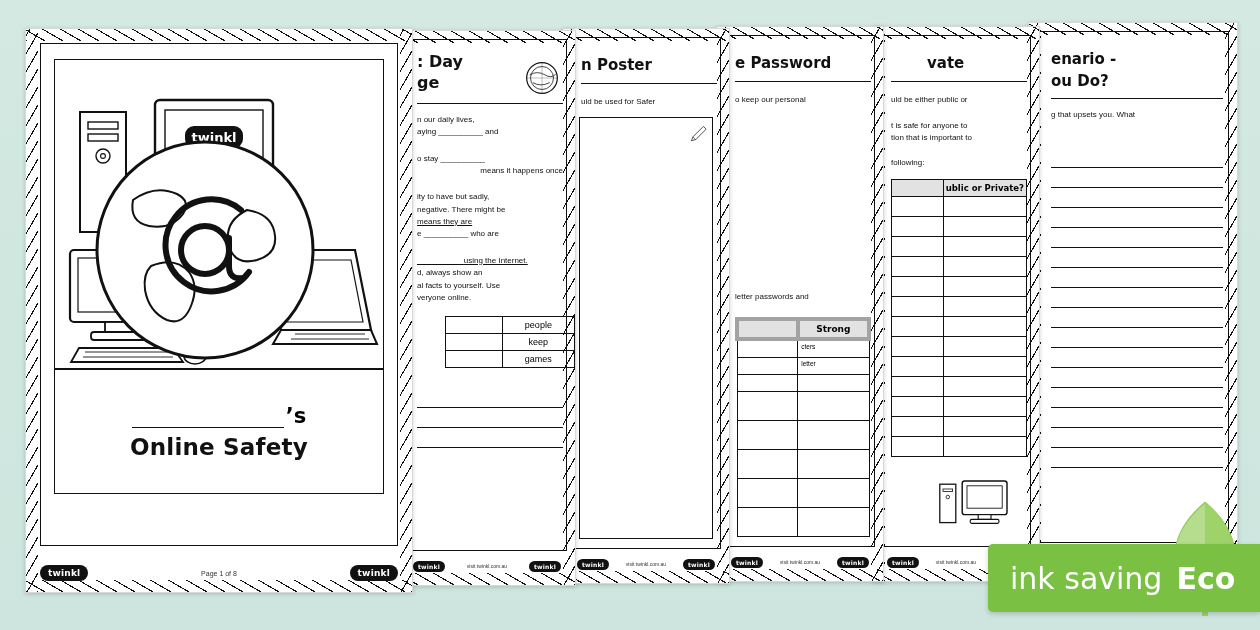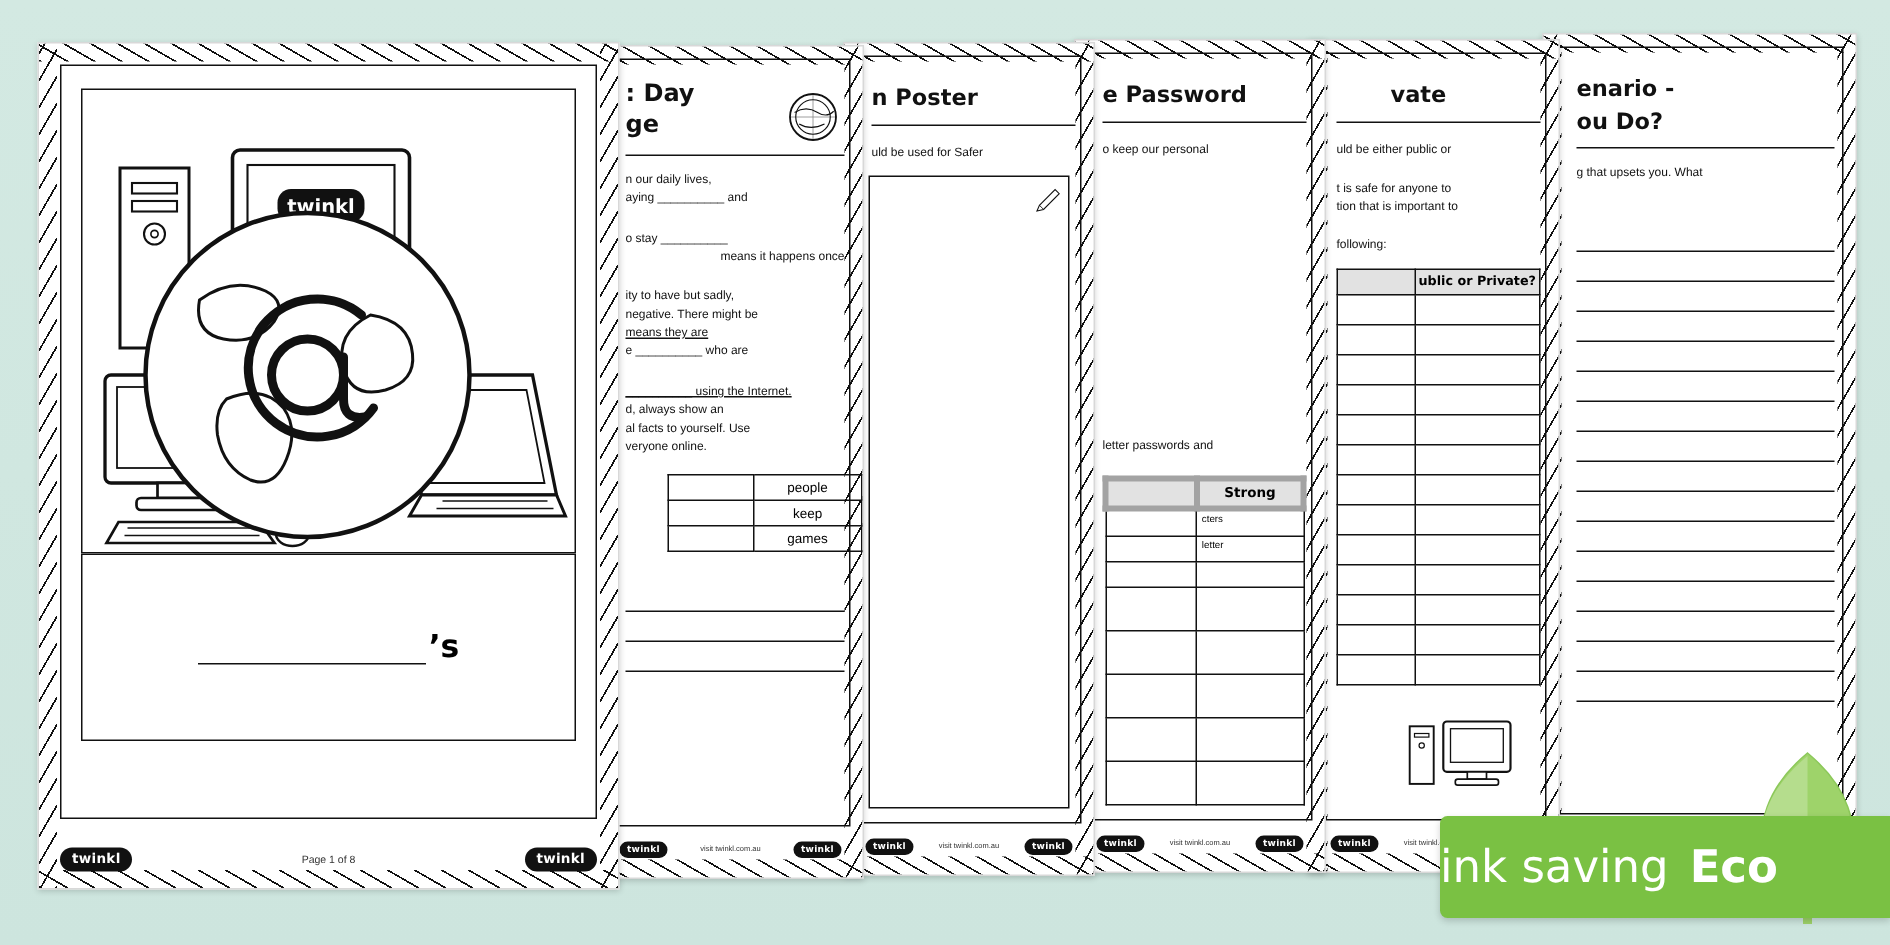--- a/index.html
+++ b/index.html
@@ -246,26 +246,27 @@
   .writing-lines > div {
     border-bottom: 1px solid #111;
     height: 19px;
   }
 
   
   #eco-badge {
     position: absolute;
     right: 0;
     bottom: 18px;
-    width: 300px;
+    width: 272px;
     height: 68px;
     background: #7ac143;
     border-radius: 5px 0 0 5px;
     display: flex;
     align-items: center;
+    padding-left: 22px;
     box-sizing: border-box;
     box-shadow: 0 2px 5px rgba(0,0,0,.18);
   }
   #eco-badge .ink-text {
     font-family: "DejaVu Sans", sans-serif;
     font-size: 30px;
     color: #ffffff;
     font-weight: normal;
   }
   #eco-badge .eco-text {
@@ -624,20 +625,21 @@
         <circle cx="150" cy="190" r="24" fill="none" stroke="#111" stroke-width="6"></circle>
         <path d="M174 178 v28 q0 14 14 12" fill="none" stroke="#111" stroke-width="6" stroke-linecap="round"></path>
       </svg>
     </div>
 
     <div class="title-box">
       <div class="name-line">
         <span class="name-blank"></span>
         <span>’s</span>
       </div>
+      <div class="big-title">Online Safety</div>
     </div>
 
     <div class="footer">
       <div class="twinkl-badge">twinkl</div>
       <div class="footer-text">Page 1 of 8</div>
       <div class="twinkl-badge">twinkl</div>
     </div>
   </div>
 
   <svg id="eco-leaf" viewBox="0 0 86 120">

